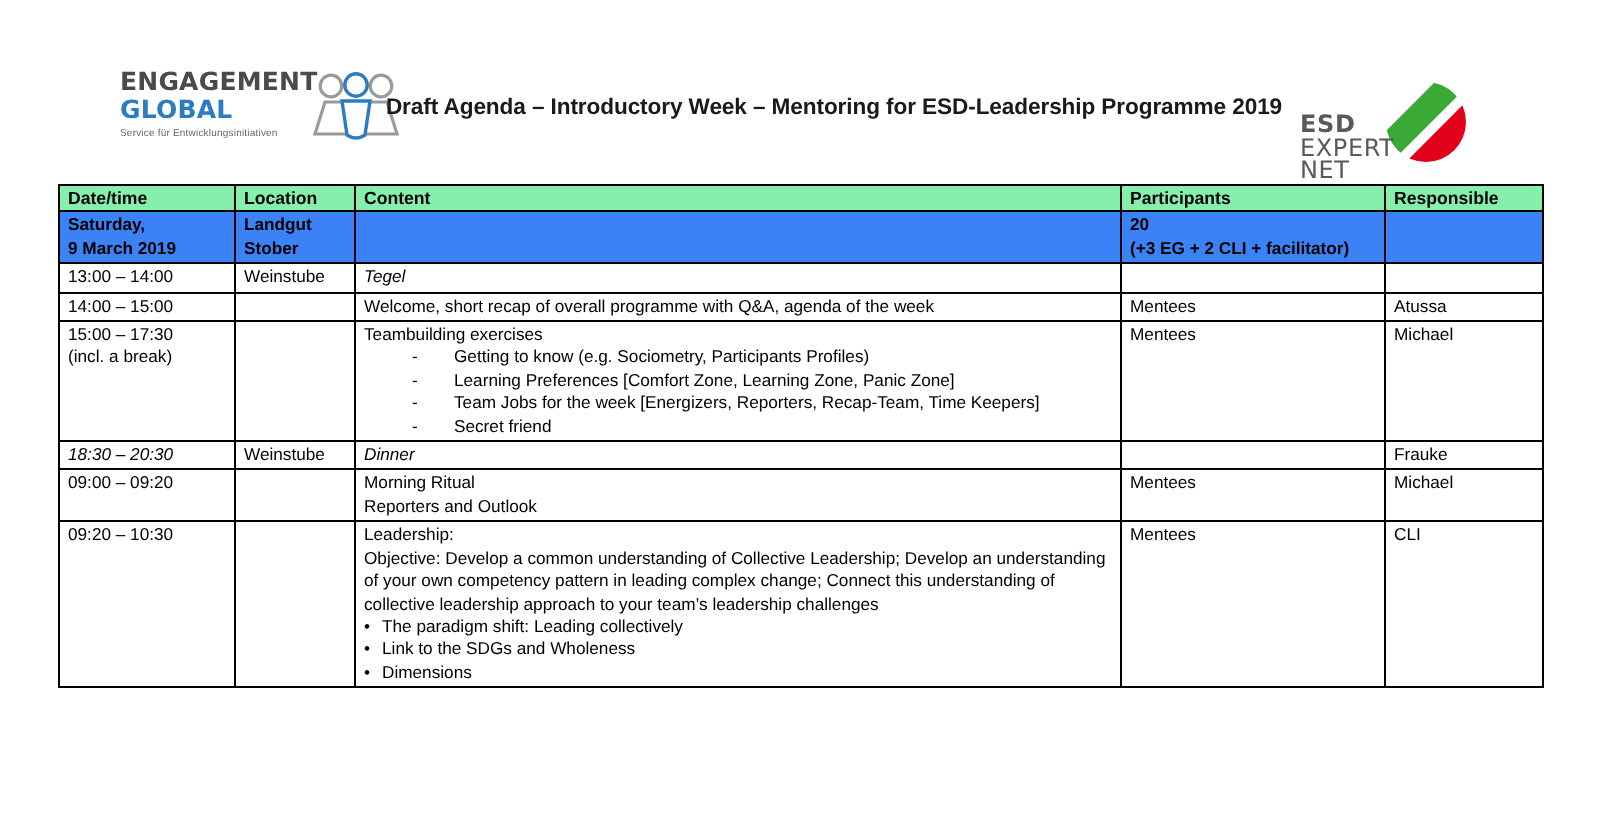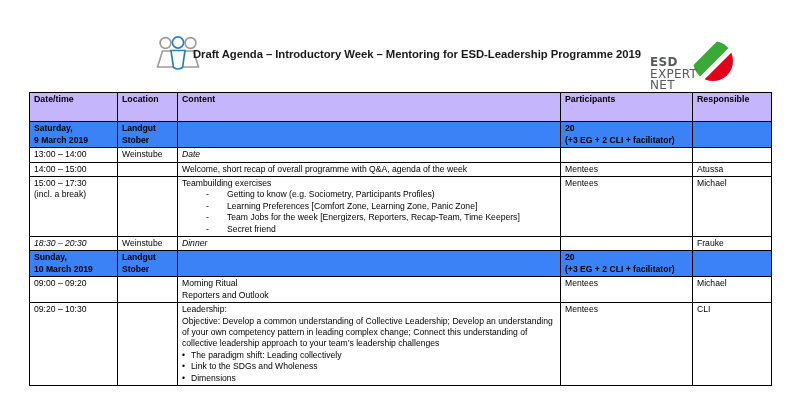--- a/index.html
+++ b/index.html
@@ -148,25 +148,25 @@
     line-height: 11.4px;
   }
   
   col.c-date { width: 88px; }
   col.c-loc  { width: 60px; }
   col.c-cont { width: 383px; }
   col.c-part { width: 132px; }
   col.c-resp { width: 79px; }
 
   tr.head-row th {
-    background: #c4b5fd;
+    background: #86efac;
     font-weight: bold;
     font-size: 8.8px;
     padding-top: 1px;
-    padding-bottom: 16px;
+    padding-bottom: 0;
     border-bottom: 1.6px solid #000000;
   }
   tr.day-row td {
     background: #3b82f6;
     font-weight: bold;
     border-top: 1.6px solid #000000;
     border-bottom: 1.6px solid #000000;
   }
   .nowrap { white-space: nowrap; }
   .bold { font-weight: normal; }
@@ -209,20 +209,25 @@
   .para { line-height: 11.4px; }
 </style>
 </head>
 <body>
 
 <div class="page">
 
   <div class="header">
 
     <div class="eg-logo">
+      <div class="eg-wordmark">
+        <div class="eg-line1">ENGAGEMENT</div>
+        <div class="eg-line2">GLOBAL</div>
+        <div class="eg-tagline">Service für Entwicklungsinitiativen</div>
+      </div>
       <div class="eg-icon">
         <svg width="44" height="34" viewBox="0 0 44 34" xmlns="http://www.w3.org/2000/svg">
           <circle cx="9.5" cy="7" r="5.4" fill="none" stroke="#9a9a9a" stroke-width="1.6"></circle>
           <circle cx="34.5" cy="7" r="5.4" fill="none" stroke="#9a9a9a" stroke-width="1.6"></circle>
           <circle cx="22" cy="6.5" r="5.6" fill="none" stroke="#2b7cc0" stroke-width="1.7"></circle>
           <path d="M1.5 31 L6.5 15 L37.5 15 L42.5 31 Z" fill="none" stroke="#9a9a9a" stroke-width="1.6"></path>
           <path d="M15 14.5 L29 14.5 L26.5 31.5 Q22 34.5 17.5 31.5 Z" fill="#ffffff" stroke="#2b7cc0" stroke-width="1.7"></path>
         </svg>
       </div>
     </div>
@@ -295,21 +300,21 @@
           </td>
           <td></td>
         </tr>
 
 
         <tr>
           <td>
             <div class="nowrap">13:00 – 14:00</div>
           </td>
           <td>Weinstube</td>
-          <td class="ital">Date</td>
+          <td class="ital">Tegel</td>
           <td></td>
           <td></td>
         </tr>
 
         <tr>
           <td>
             <div class="nowrap">14:00 – 15:00</div>
           </td>
           <td></td>
           <td>Welcome, short recap of overall programme with Q&amp;A, agenda of the week</td>
@@ -339,36 +344,20 @@
         <tr>
           <td class="ital">
             <div class="nowrap">18:30 – 20:30</div>
           </td>
           <td>Weinstube</td>
           <td class="ital">Dinner</td>
           <td></td>
           <td>Frauke</td>
         </tr>
 
-        <tr class="day-row">
-          <td>
-            <div class="nowrap">Sunday,</div>
-            <div class="nowrap">10 March 2019</div>
-          </td>
-          <td>
-            <div class="nowrap">Landgut</div>
-            <div class="nowrap">Stober</div>
-          </td>
-          <td></td>
-          <td>
-            <div class="nowrap">20</div>
-            <div class="nowrap">(+3 EG + 2 CLI + facilitator)</div>
-          </td>
-          <td></td>
-        </tr>
 
         <tr>
           <td>
             <div class="nowrap">09:00 – 09:20</div>
           </td>
           <td></td>
           <td>
             <div class="bold">Morning Ritual</div>
             <div class="para">Reporters and Outlook</div>
           </td>

